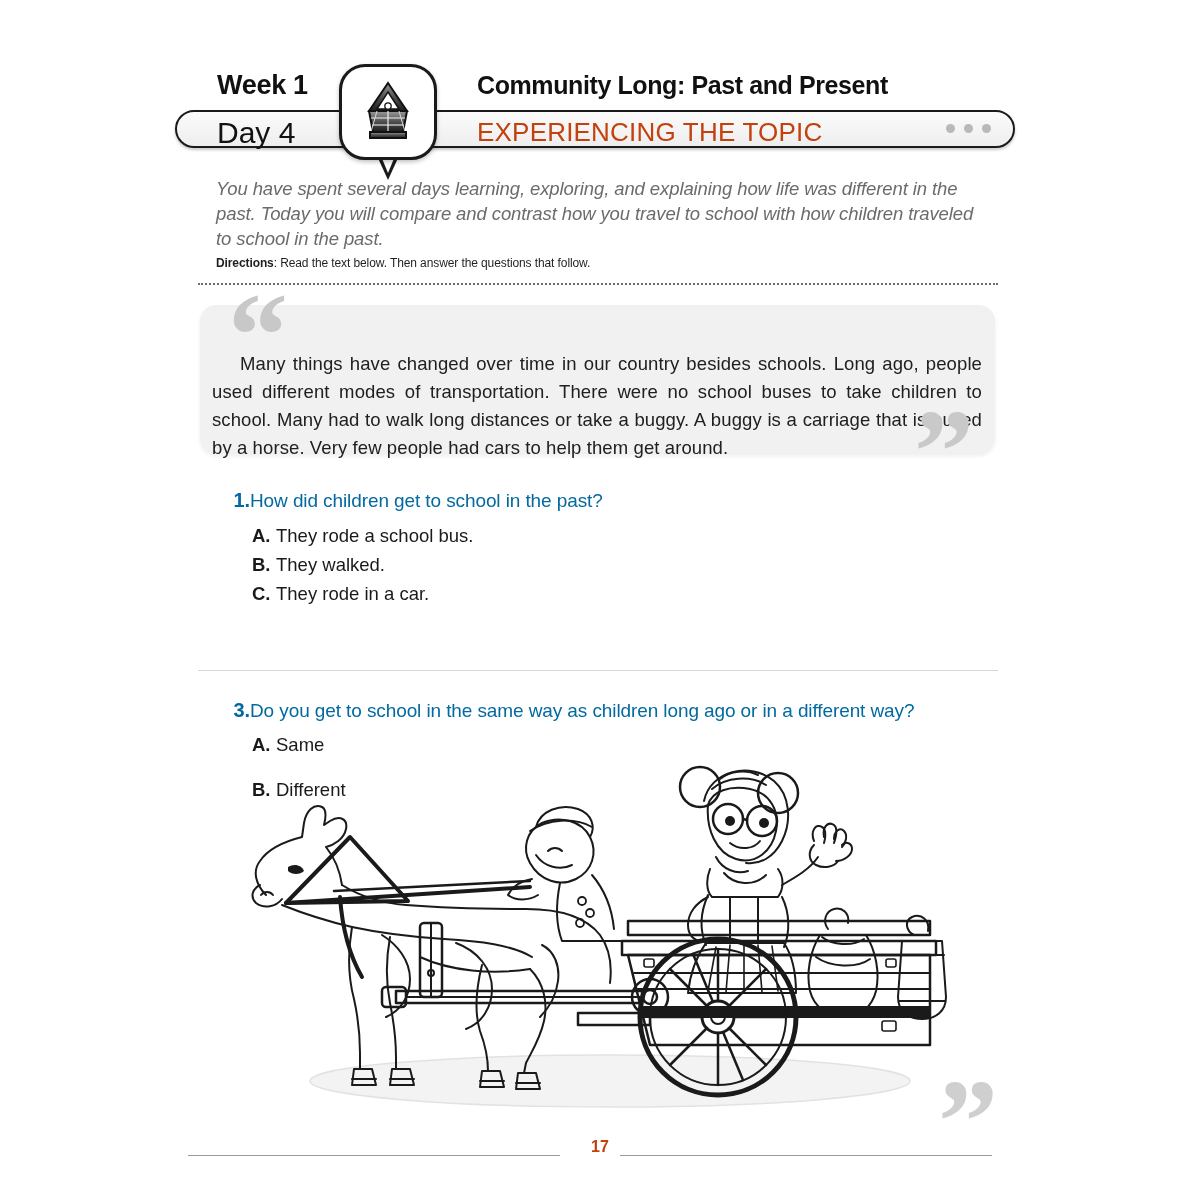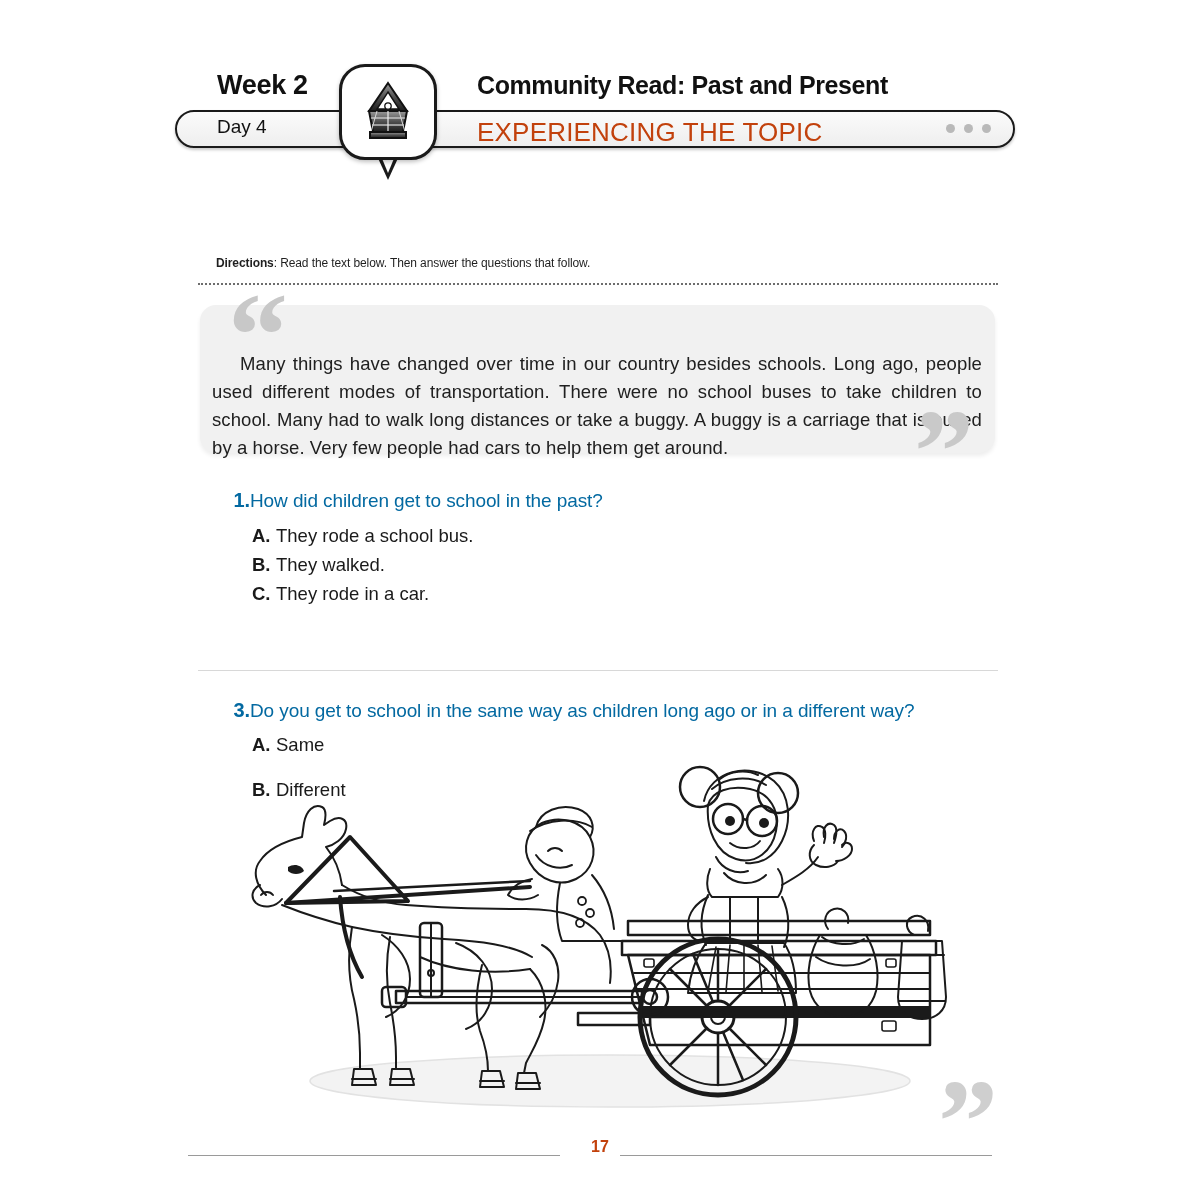--- a/index.html
+++ b/index.html
@@ -61,21 +61,21 @@
     border-radius: 19px;
     background: linear-gradient(#fbfbfb, #eeeeee);
     box-shadow: 0 2px 3px rgba(0,0,0,0.22);
     box-sizing: border-box;
   }
 
   .day-label {
     position: absolute;
     left: 42px;
     top: 48px;
-    font-size: 19px;
+    font-size: 30px;
     font-weight: normal;
     color: #111;
   }
 
   .section-label {
     position: absolute;
     left: 302px;
     top: 49px;
     font-size: 26px;
     letter-spacing: 0.2px;
@@ -318,23 +318,23 @@
 </style>
 </head>
 <body>
 
 <div class="page">
 
   <div class="header">
 
     <div class="day-bar"></div>
 
-    <div class="week-label">Week 2</div>
-
-    <div class="topic-title">Community Read: Past and Present</div>
+    <div class="week-label">Week 1</div>
+
+    <div class="topic-title">Community Long: Past and Present</div>
 
     <div class="day-label">Day 4</div>
 
     <div class="section-label">EXPERIENCING THE TOPIC</div>
 
     <div class="dots">
       <i></i>
       <i></i>
       <i></i>
     </div>
@@ -361,20 +361,21 @@
           <line x1="13" y1="45" x2="45" y2="45" stroke="#efefef" stroke-width="1.1"></line>
           <line x1="18" y1="31" x2="12" y2="52" stroke="#d9d9d9" stroke-width="1"></line>
           <line x1="40" y1="31" x2="46" y2="52" stroke="#d9d9d9" stroke-width="1"></line>
 
           <rect x="11" y="52" width="36" height="6" fill="url(#nibg)" stroke="#111" stroke-width="2"></rect>
         </svg>
       </div>
     </div>
   </div>
 
+  <div class="intro">You have spent several days learning, exploring, and explaining how life was different in the past. Today you will compare and contrast how you travel to school with how children traveled to school in the past.</div>
 
   <div class="directions">
     <b>Directions</b><span>: Read the text below. Then answer the questions that follow.</span>
   </div>
 
   <div class="dotted-rule"></div>
 
   <div class="quote-box"></div>
   <div class="quote-open">“</div>
   <div class="quote-text">Many things have changed over time in our country besides schools. Long ago, people used different modes of transportation. There were no school buses to take children to school. Many had to walk long distances or take a buggy. A buggy is a carriage that is pulled by a horse. Very few people had cars to help them get around.</div>

